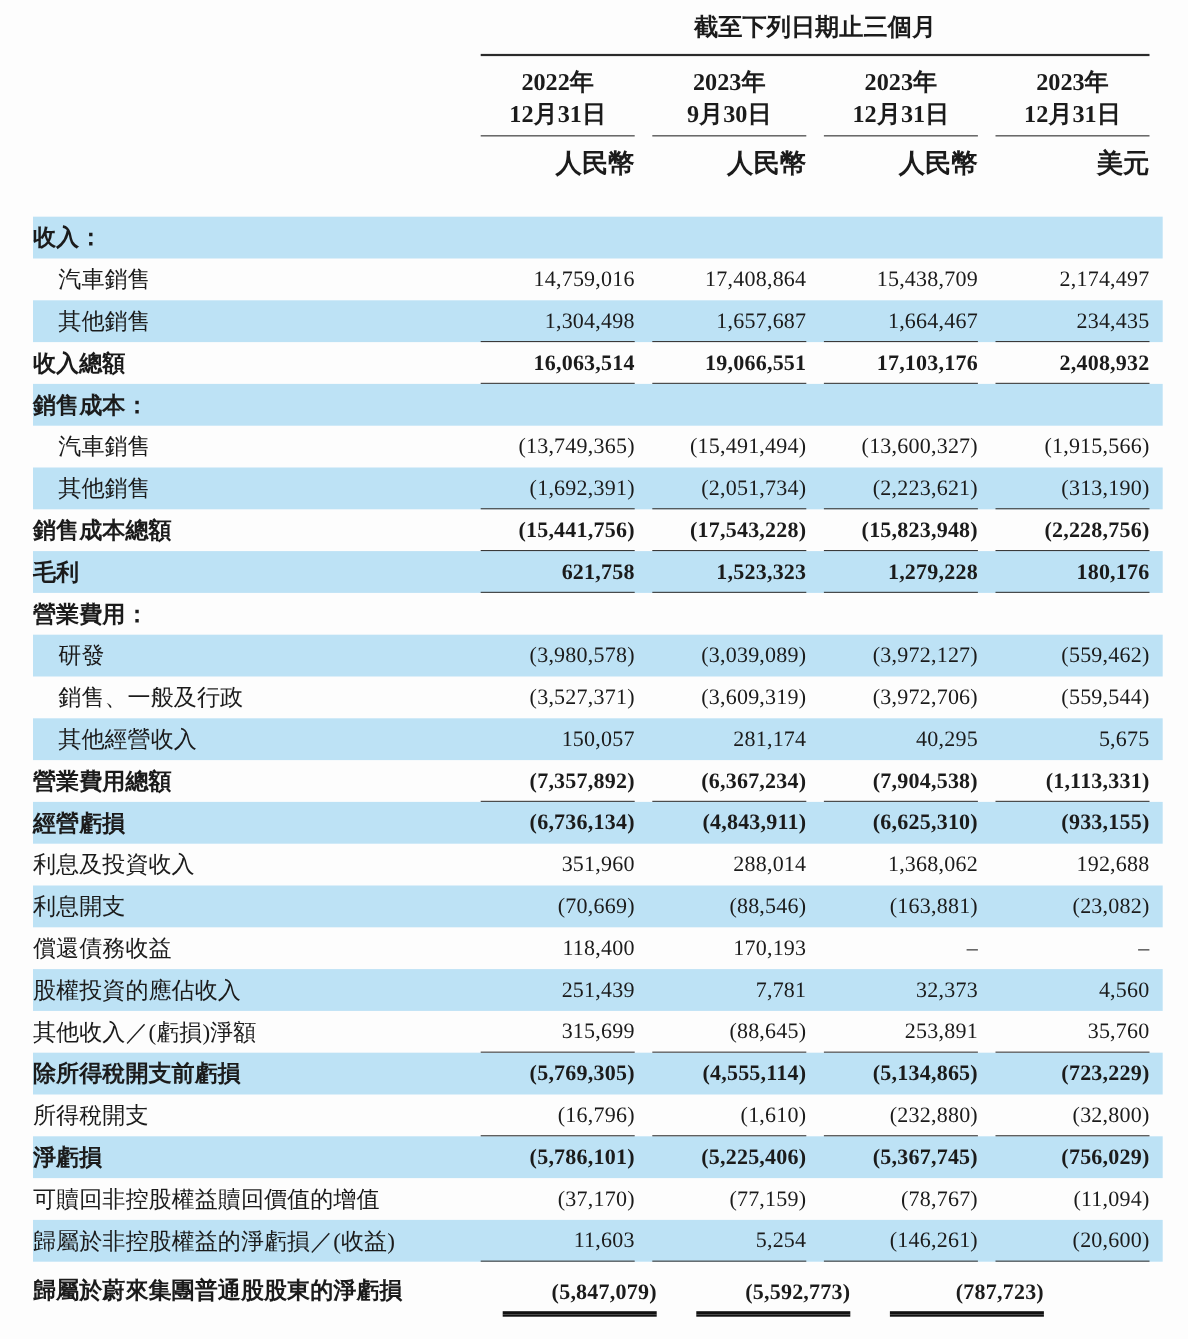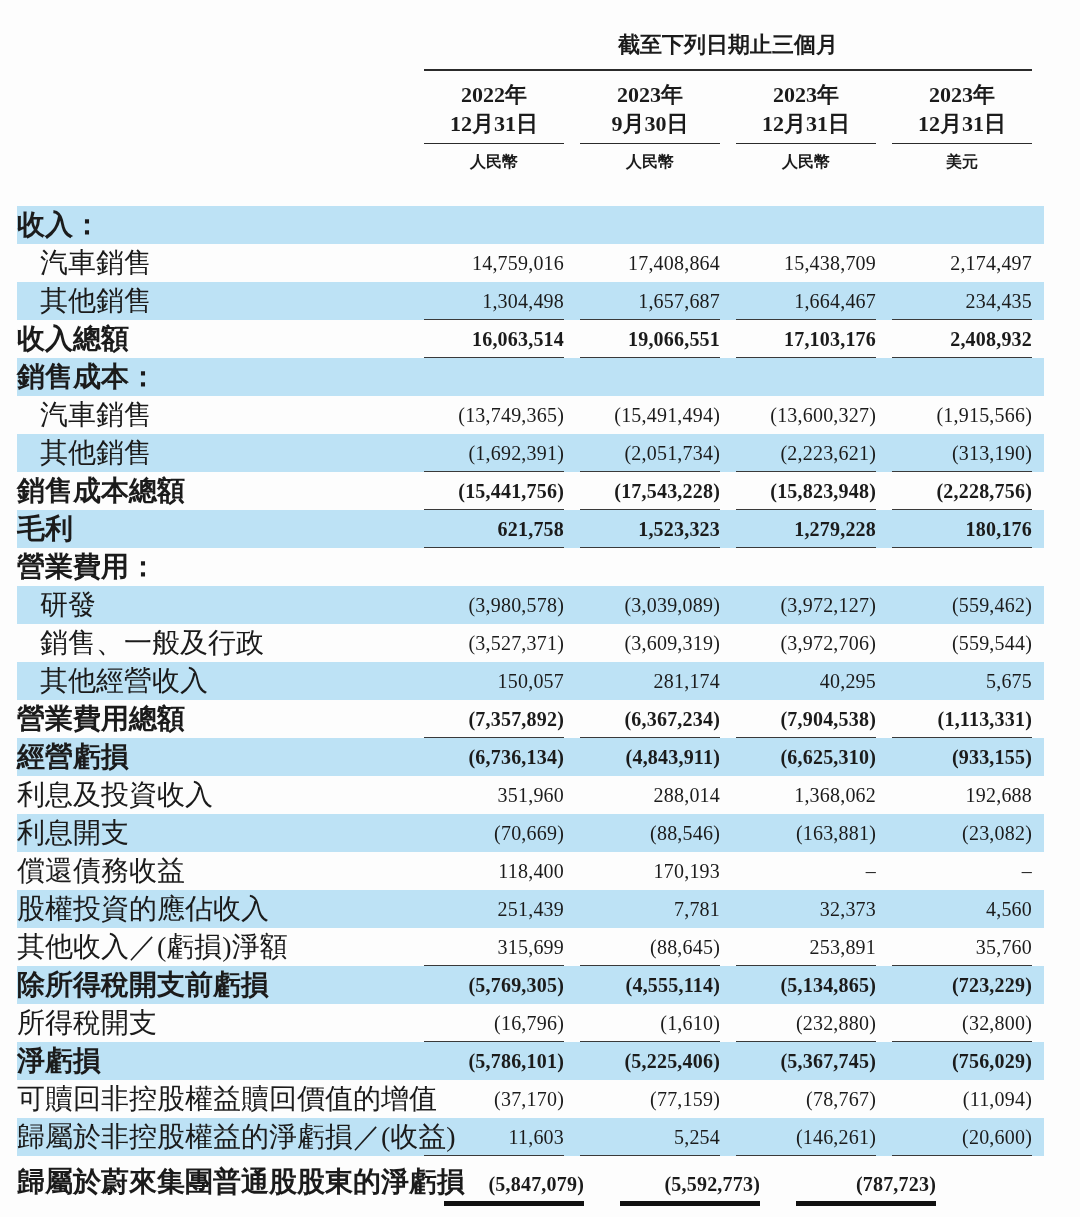--- a/index.html
+++ b/index.html
@@ -4,21 +4,21 @@
 <style>
   * { box-sizing: border-box; }
   html, body {
     margin: 0; padding: 0;
     width: 1080px; height: 1217px;
     background: #fdfdfd;
     font-family: "Liberation Serif", "DejaVu Serif", serif;
     color: var(--ink, #1b1b1b);
     overflow: hidden;
   }
-  .sheet { padding: 10px 0 0 17px; width: 1080px; margin-top: 20px; }
+  .sheet { padding: 10px 0 0 30px; width: 1080px; }
 
   
   .cols {
     display: grid;
     grid-template-columns: 391px 140px 140px 140px 140px;
     column-gap: 16px;
     padding-right: 12px;
     width: 1027px;
   }
 
@@ -36,31 +36,32 @@
   .hcell { text-align: center; }
   .hdates {
     font-weight: 700;
     font-size: 22px;
     line-height: 29px;
     padding-bottom: 5px;
     border-bottom: 1.8px solid var(--rule, #2b2b2b);
   }
   .hcur {
     font-weight: 700;
-    font-size: 16px;
+    font-size: 24px;
     padding-top: 8px;
+    text-align: right;
   }
 
   
   #tbody { margin-top: 33px; }
   .row { min-height: 38px; }
   .row.band { background: var(--band, #bde2f5); }
   .lab {
     display: flex; align-items: center;
-    font-size: 28px;
+    font-size: 21px;
     white-space: nowrap;
   }
   .lab.ind { padding-left: 23px; }
   .num {
     display: flex; flex-direction: column;
     justify-content: center; align-items: flex-end;
     height: 100%;
     min-height: 38px;
   }
   .val {

